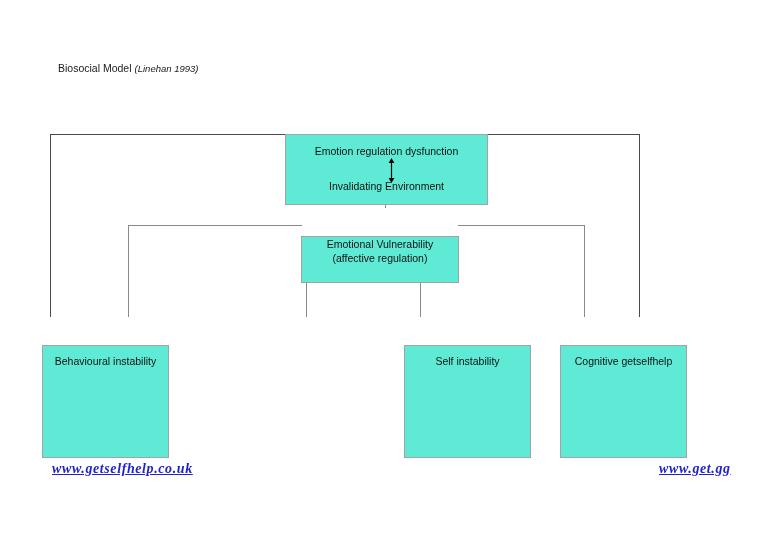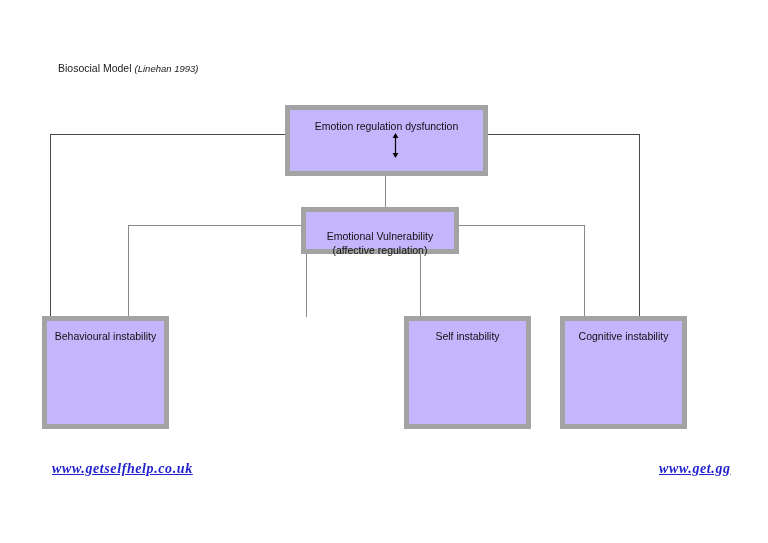--- a/index.html
+++ b/index.html
@@ -33,23 +33,24 @@
   #title .title-cite {
     font-style: italic;
     font-size: 9.5px;
     margin-left: 3px;
   }
 
   
   .node {
     position: absolute;
     box-sizing: border-box;
-    border: 5px solid #a3a3a3;
-    background: #c4b5fd;
+    border: 1px solid #a3a3a3;
+    background: #5eead4;
     z-index: 5;
+    margin-top: 29px;
   }
   .node .node-label {
     display: block;
     text-align: center;
     font-size: 10.5px;
     line-height: 14px;
     color: #111111;
     white-space: nowrap;
   }
 
@@ -79,21 +80,21 @@
     height: 25px;
     z-index: 6;
   }
 
   
   #box-middle {
     left: 301px;
     top: 207px;
     width: 158px;
     height: 47px;
-    padding-top: 17px;
+    padding-top: 0;
   }
 
   
   .leaf {
     top: 316px;
     width: 127px;
     height: 113px;
     padding-top: 8px;
   }
   #box-behavioural  { left: 42px;  }
@@ -153,36 +154,37 @@
   <div class="ln v light" style="left:306px; top:253px; height:64px;"></div>
   <div class="ln v light" style="left:420px; top:253px; height:64px;"></div>
 
   <div class="node" id="box-top">
     <span class="node-label line-upper">Emotion regulation dysfunction</span>
     <svg id="bidir-arrow" viewBox="0 0 9 25">
       <line x1="4.5" y1="3" x2="4.5" y2="22" stroke="#000000" stroke-width="1.2"></line>
       <polygon points="4.5,0 1.6,5 7.4,5" fill="#000000"></polygon>
       <polygon points="4.5,25 1.6,20 7.4,20" fill="#000000"></polygon>
     </svg>
+    <span class="node-label line-lower">Invalidating Environment</span>
   </div>
 
   <div class="node" id="box-middle">
     <span class="node-label">Emotional Vulnerability</span>
     <span class="node-label">(affective regulation)</span>
   </div>
 
   <div class="node leaf" id="box-behavioural">
     <span class="node-label">Behavioural instability</span>
   </div>
 
 
   <div class="node leaf" id="box-self">
     <span class="node-label">Self instability</span>
   </div>
 
   <div class="node leaf" id="box-cognitive">
-    <span class="node-label">Cognitive instability</span>
+    <span class="node-label">Cognitive getselfhelp</span>
   </div>
 
   <a class="footer-link" id="link-left" href="#">www.getselfhelp.co.uk</a>
   <a class="footer-link" id="link-right" href="#">www.get.gg</a>
 
 </div>
 
 </body></html>

